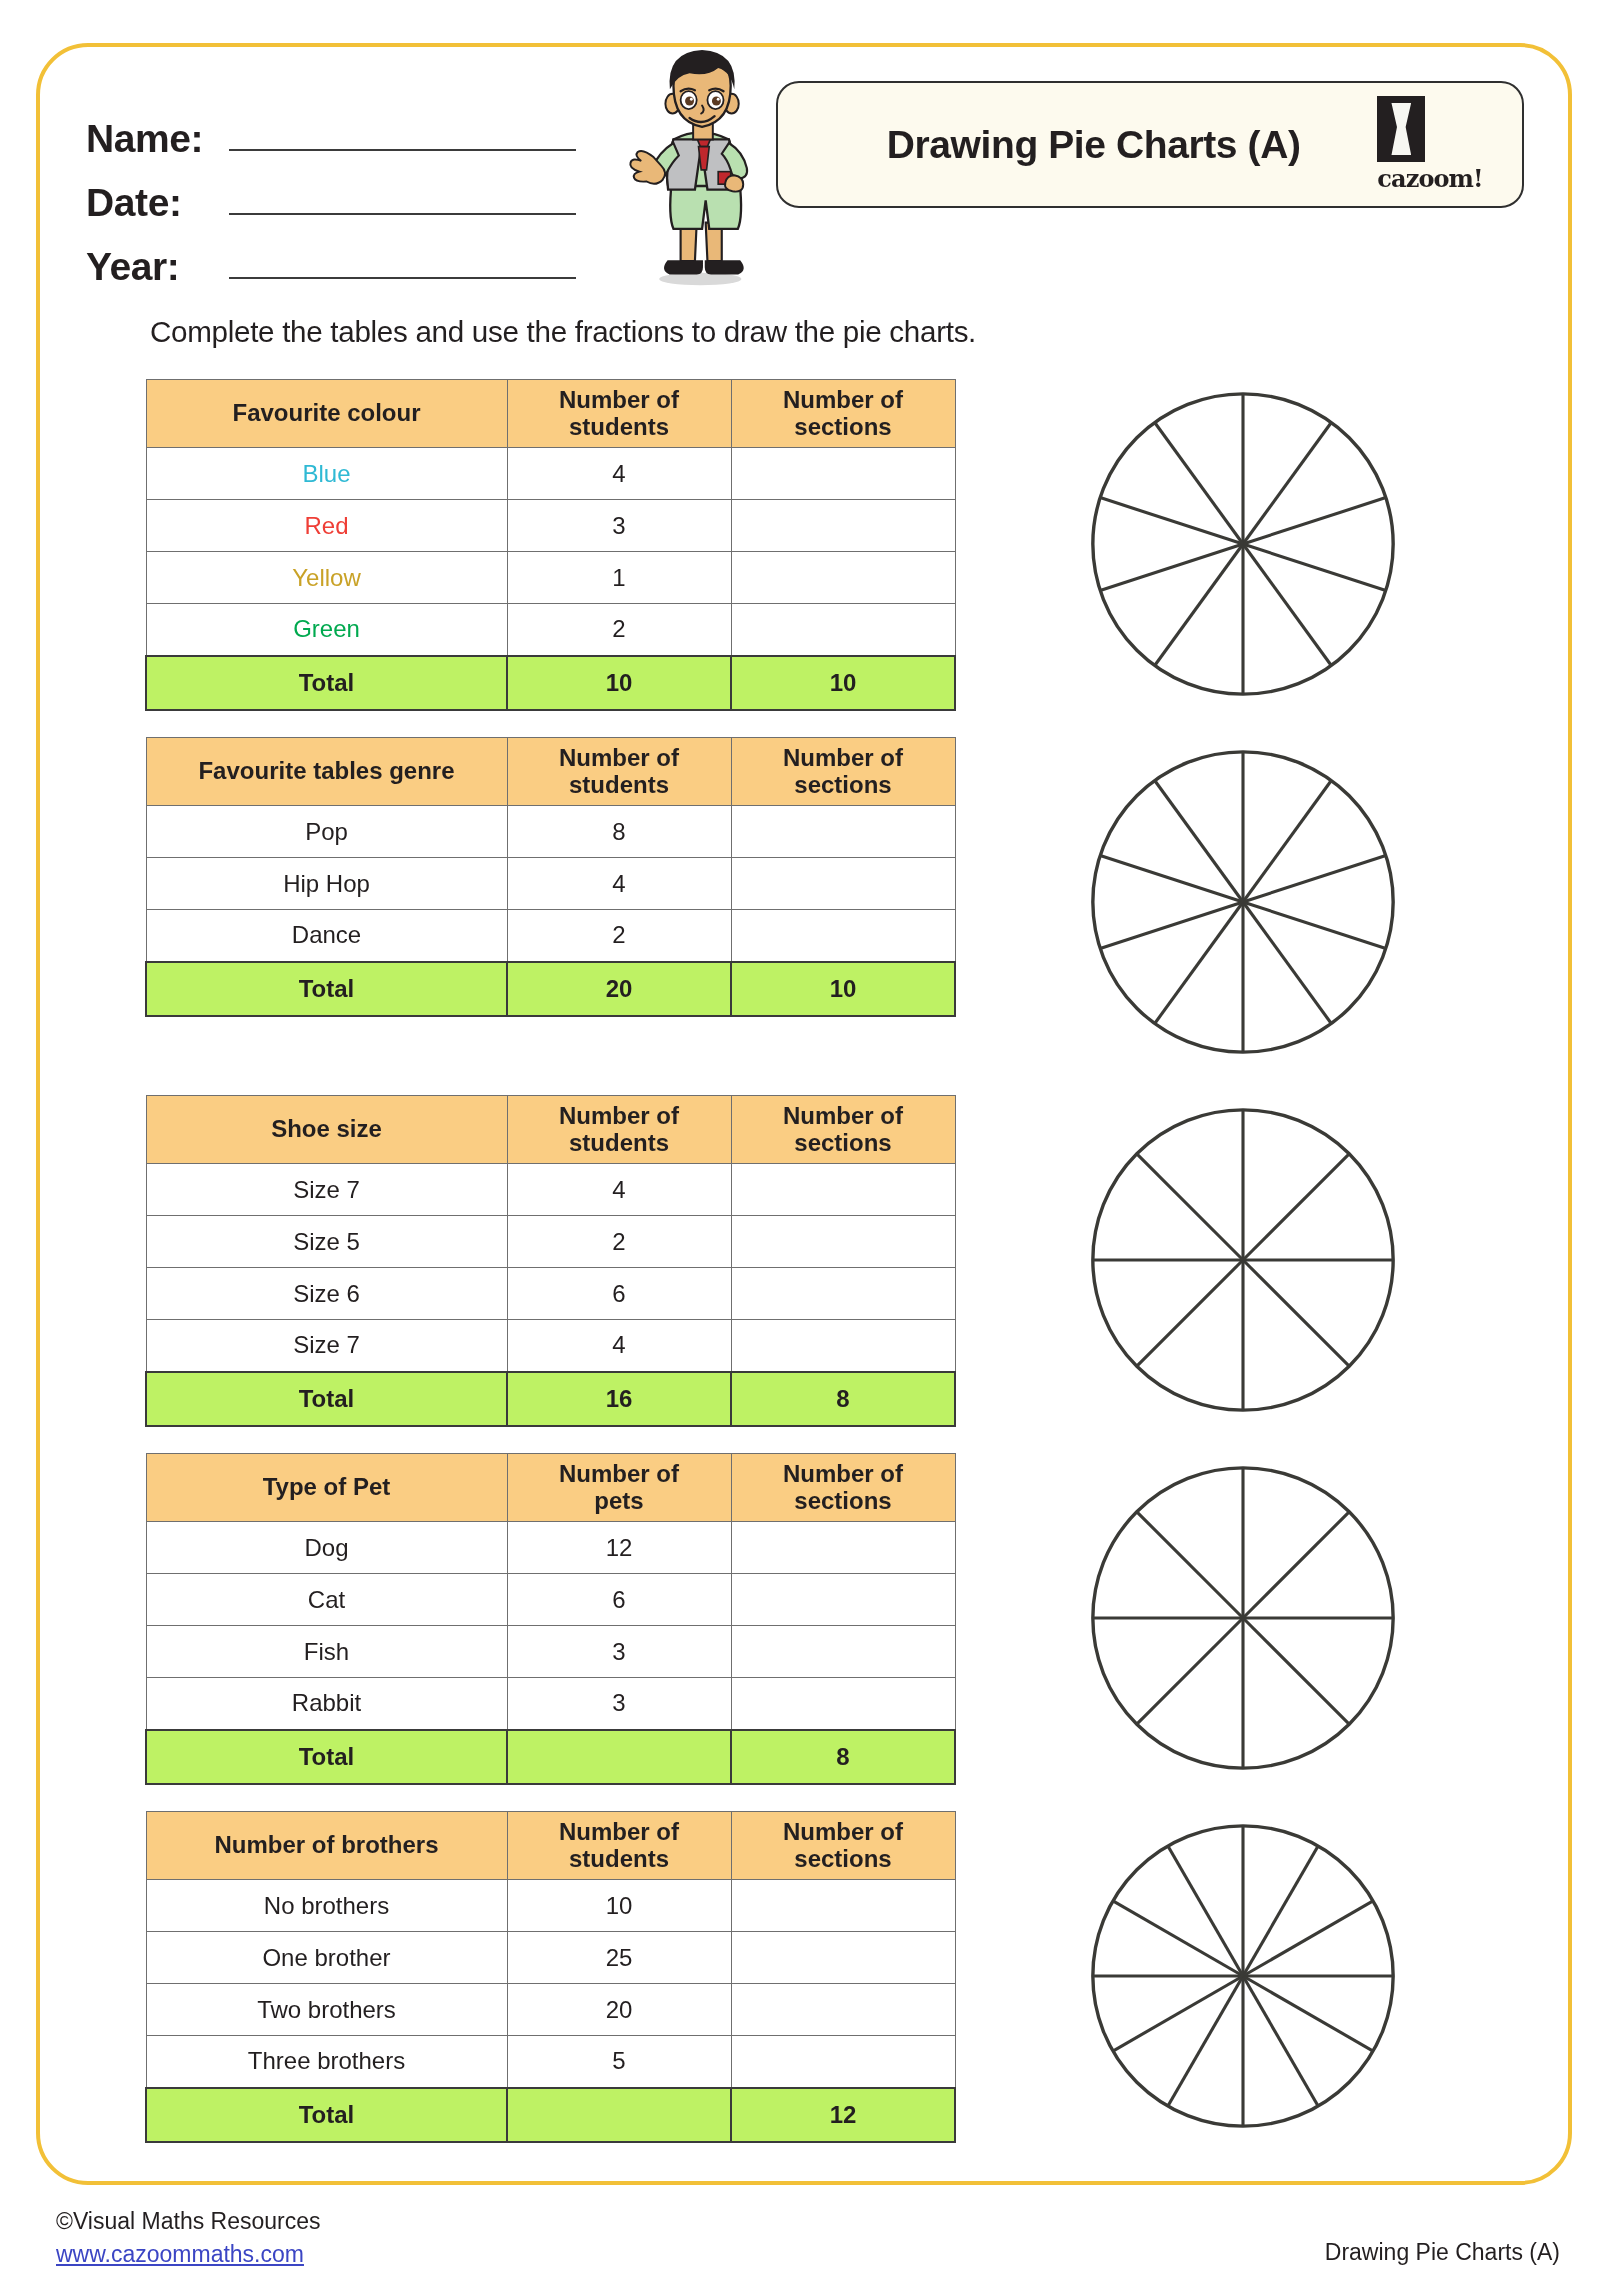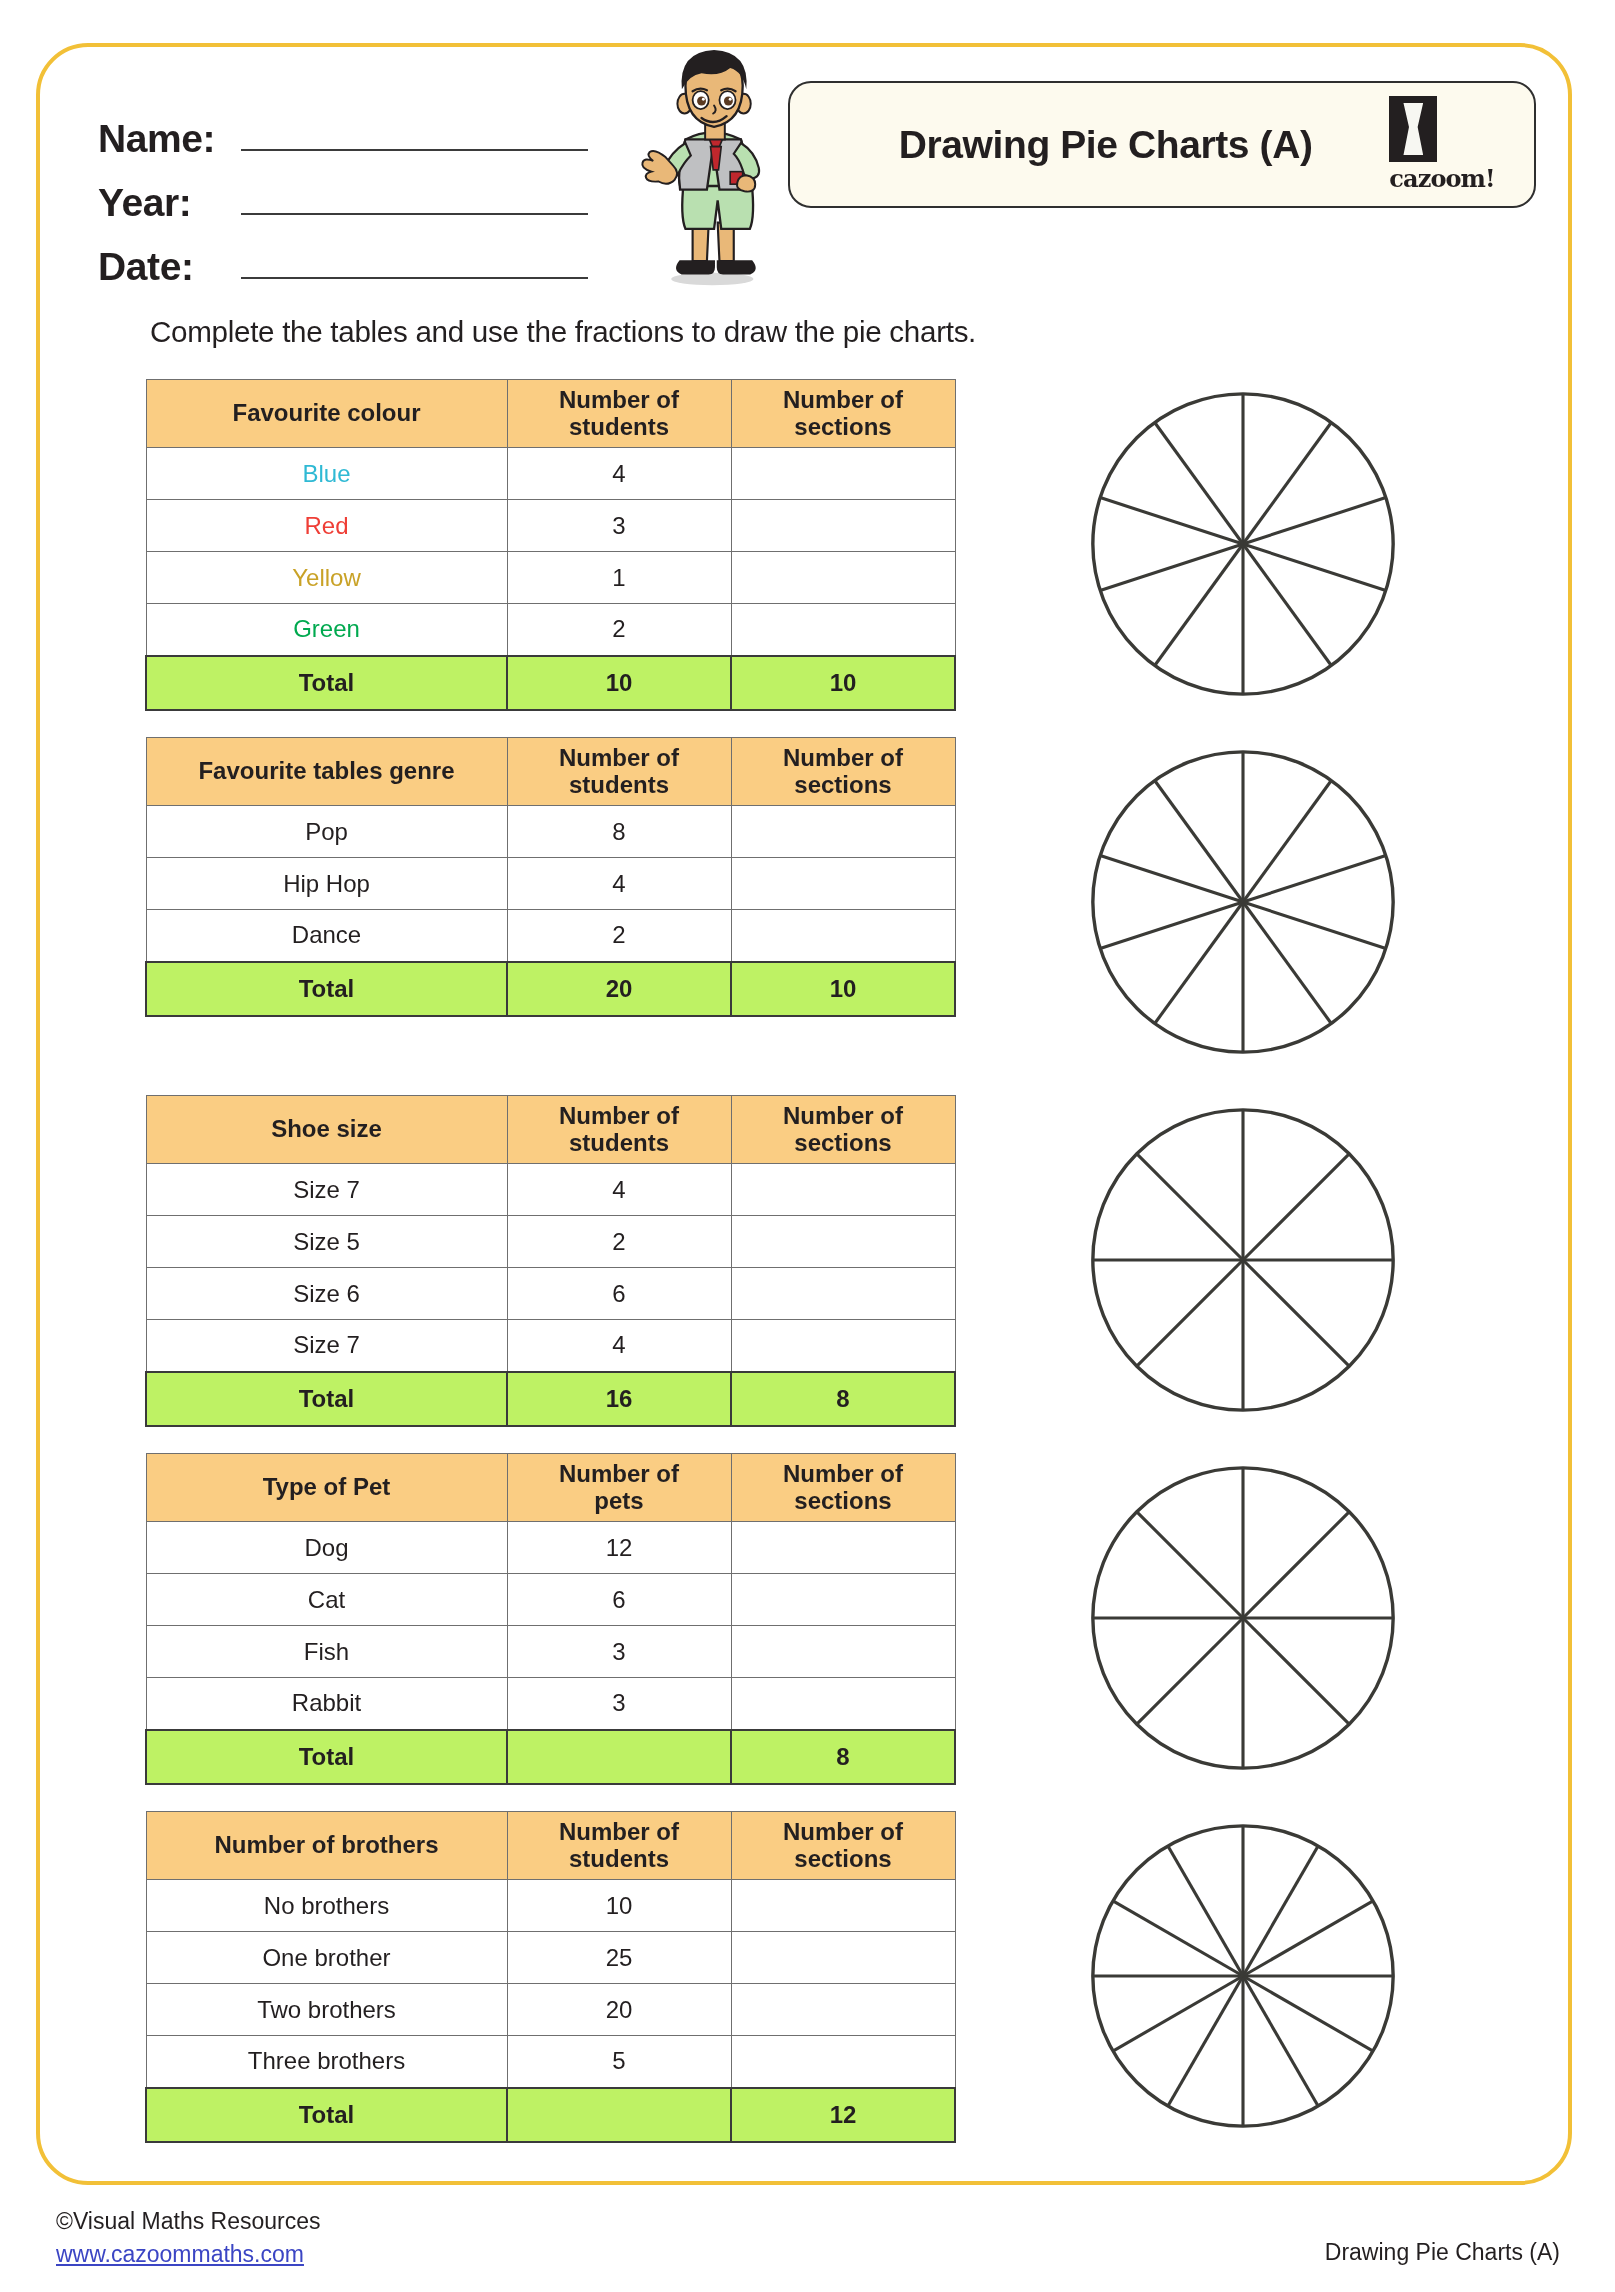--- a/index.html
+++ b/index.html
@@ -18,21 +18,21 @@
   #page-frame {
     position: absolute;
     left: 36px; top: 43px;
     width: 1536px; height: 2142px;
     border: 4.5px solid #f2c037;
     border-radius: 52px;
     pointer-events: none;
   }
 
   
-  #header { position: absolute; left: 12px; top: 0; width: 1496px; height: 296px; }
+  #header { position: absolute; left: 0; top: 0; width: 1496px; height: 296px; }
 
   .name-block { position: absolute; left: 86px; top: 94px; }
   .name-row { display: flex; align-items: flex-end; height: 64px; }
   .name-label {
     width: 143px;
     font-size: 39px;
     font-weight: bold;
     letter-spacing: -0.4px;
     line-height: 1;
     color: #231f20;
@@ -167,25 +167,25 @@
 <div id="page-frame"></div>
 
 <div id="header">
 
   <div class="name-block">
     <div class="name-row">
       <div class="name-label">Name:</div>
       <div class="name-rule"></div>
     </div>
     <div class="name-row">
+      <div class="name-label">Date:</div>
+      <div class="name-rule"></div>
+    </div>
+    <div class="name-row">
       <div class="name-label">Year:</div>
-      <div class="name-rule"></div>
-    </div>
-    <div class="name-row">
-      <div class="name-label">Date:</div>
       <div class="name-rule"></div>
     </div>
   </div>
 
   <div id="mascot">
     <svg viewBox="0 0 180 280" width="161" height="251">
 
       <ellipse cx="92" cy="268" rx="46" ry="7" fill="#d9d9d9"></ellipse>
 
       <path d="M70 205 L70 248 L86 248 L88 205 Z" fill="#e9b878" stroke="#231f20" stroke-width="2.4"></path>

